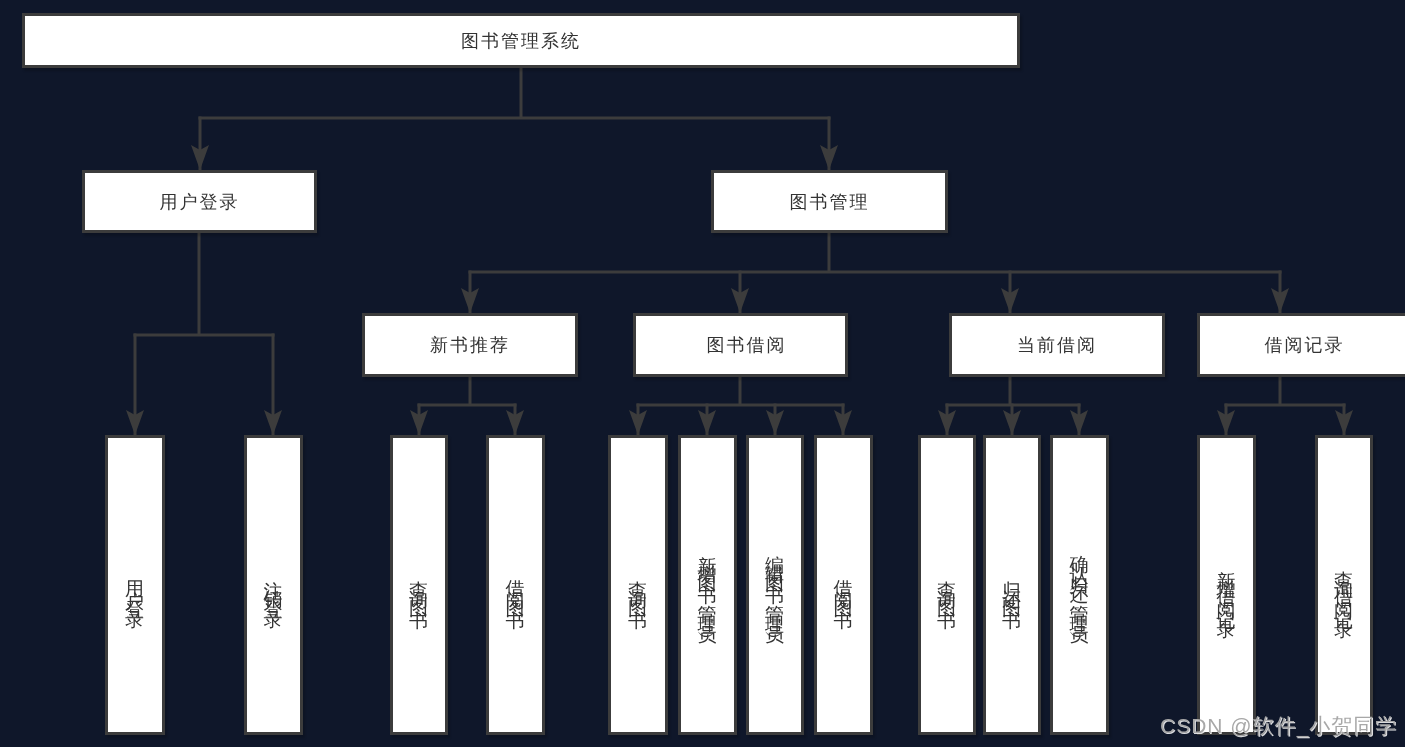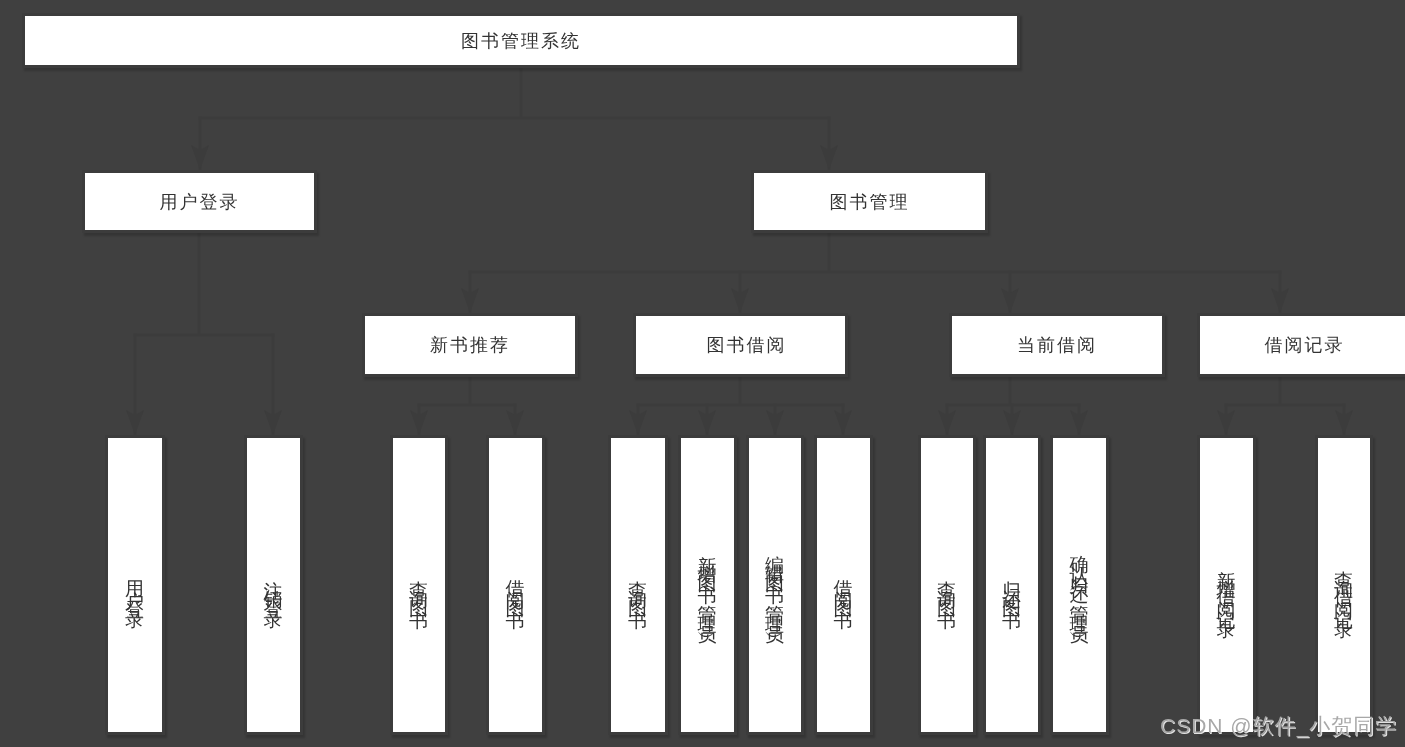--- a/index.html
+++ b/index.html
@@ -1,20 +1,20 @@
 <!DOCTYPE html>
 <html><head>
 <meta charset="utf-8">
 <style>
   html, body { margin: 0; padding: 0; background: #ffffff; }
   .canvas {
     position: relative;
     width: 1405px;
     height: 747px;
-    background: #404040;
+    background: #0f172a;
     font-family: "Liberation Sans", sans-serif;
     overflow: hidden;
   }
   svg.connectors {
     position: absolute;
     left: 0; top: 0;
     z-index: 1;
   }
   .node {
     position: absolute;
@@ -108,21 +108,21 @@
     <g stroke-linecap="square">
       <path d="M1280 377 V405 M1226 405 H1344"></path>
       <line x1="1226" y1="405" x2="1226" y2="435" marker-end="url(#arrowhead)"></line>
       <line x1="1344" y1="405" x2="1344" y2="435" marker-end="url(#arrowhead)"></line>
     </g>
   </svg>
 
   <div class="node h" style="left:22px; top:13px; width:998px; height:55px;">图书管理系统</div>
 
   <div class="node h" style="left:82px; top:170px; width:235px; height:63px;">用户登录</div>
-  <div class="node h" style="left:711px; top:170px; width:237px; height:63px;margin-left:40px;">图书管理</div>
+  <div class="node h" style="left:711px; top:170px; width:237px; height:63px;">图书管理</div>
 
   <div class="node h" style="left:362px; top:313px; width:216px; height:64px;">新书推荐</div>
   <div class="node h" style="left:633px; top:313px; width:215px; height:64px;padding-left:12px;">图书借阅</div>
   <div class="node h" style="left:949px; top:313px; width:216px; height:64px;">当前借阅</div>
   <div class="node h" style="left:1173px; top:313px; width:215px; height:64px;margin-left:24px;">借阅记录</div>
 
   <div class="node v" style="left:105px; top:435px; width:60px; height:300px;">用户登录</div>
   <div class="node v" style="left:244px; top:435px; width:59px; height:300px;">注销登录</div>
 
   <div class="node v" style="left:390px; top:435px; width:58px; height:300px;">查询图书</div>

